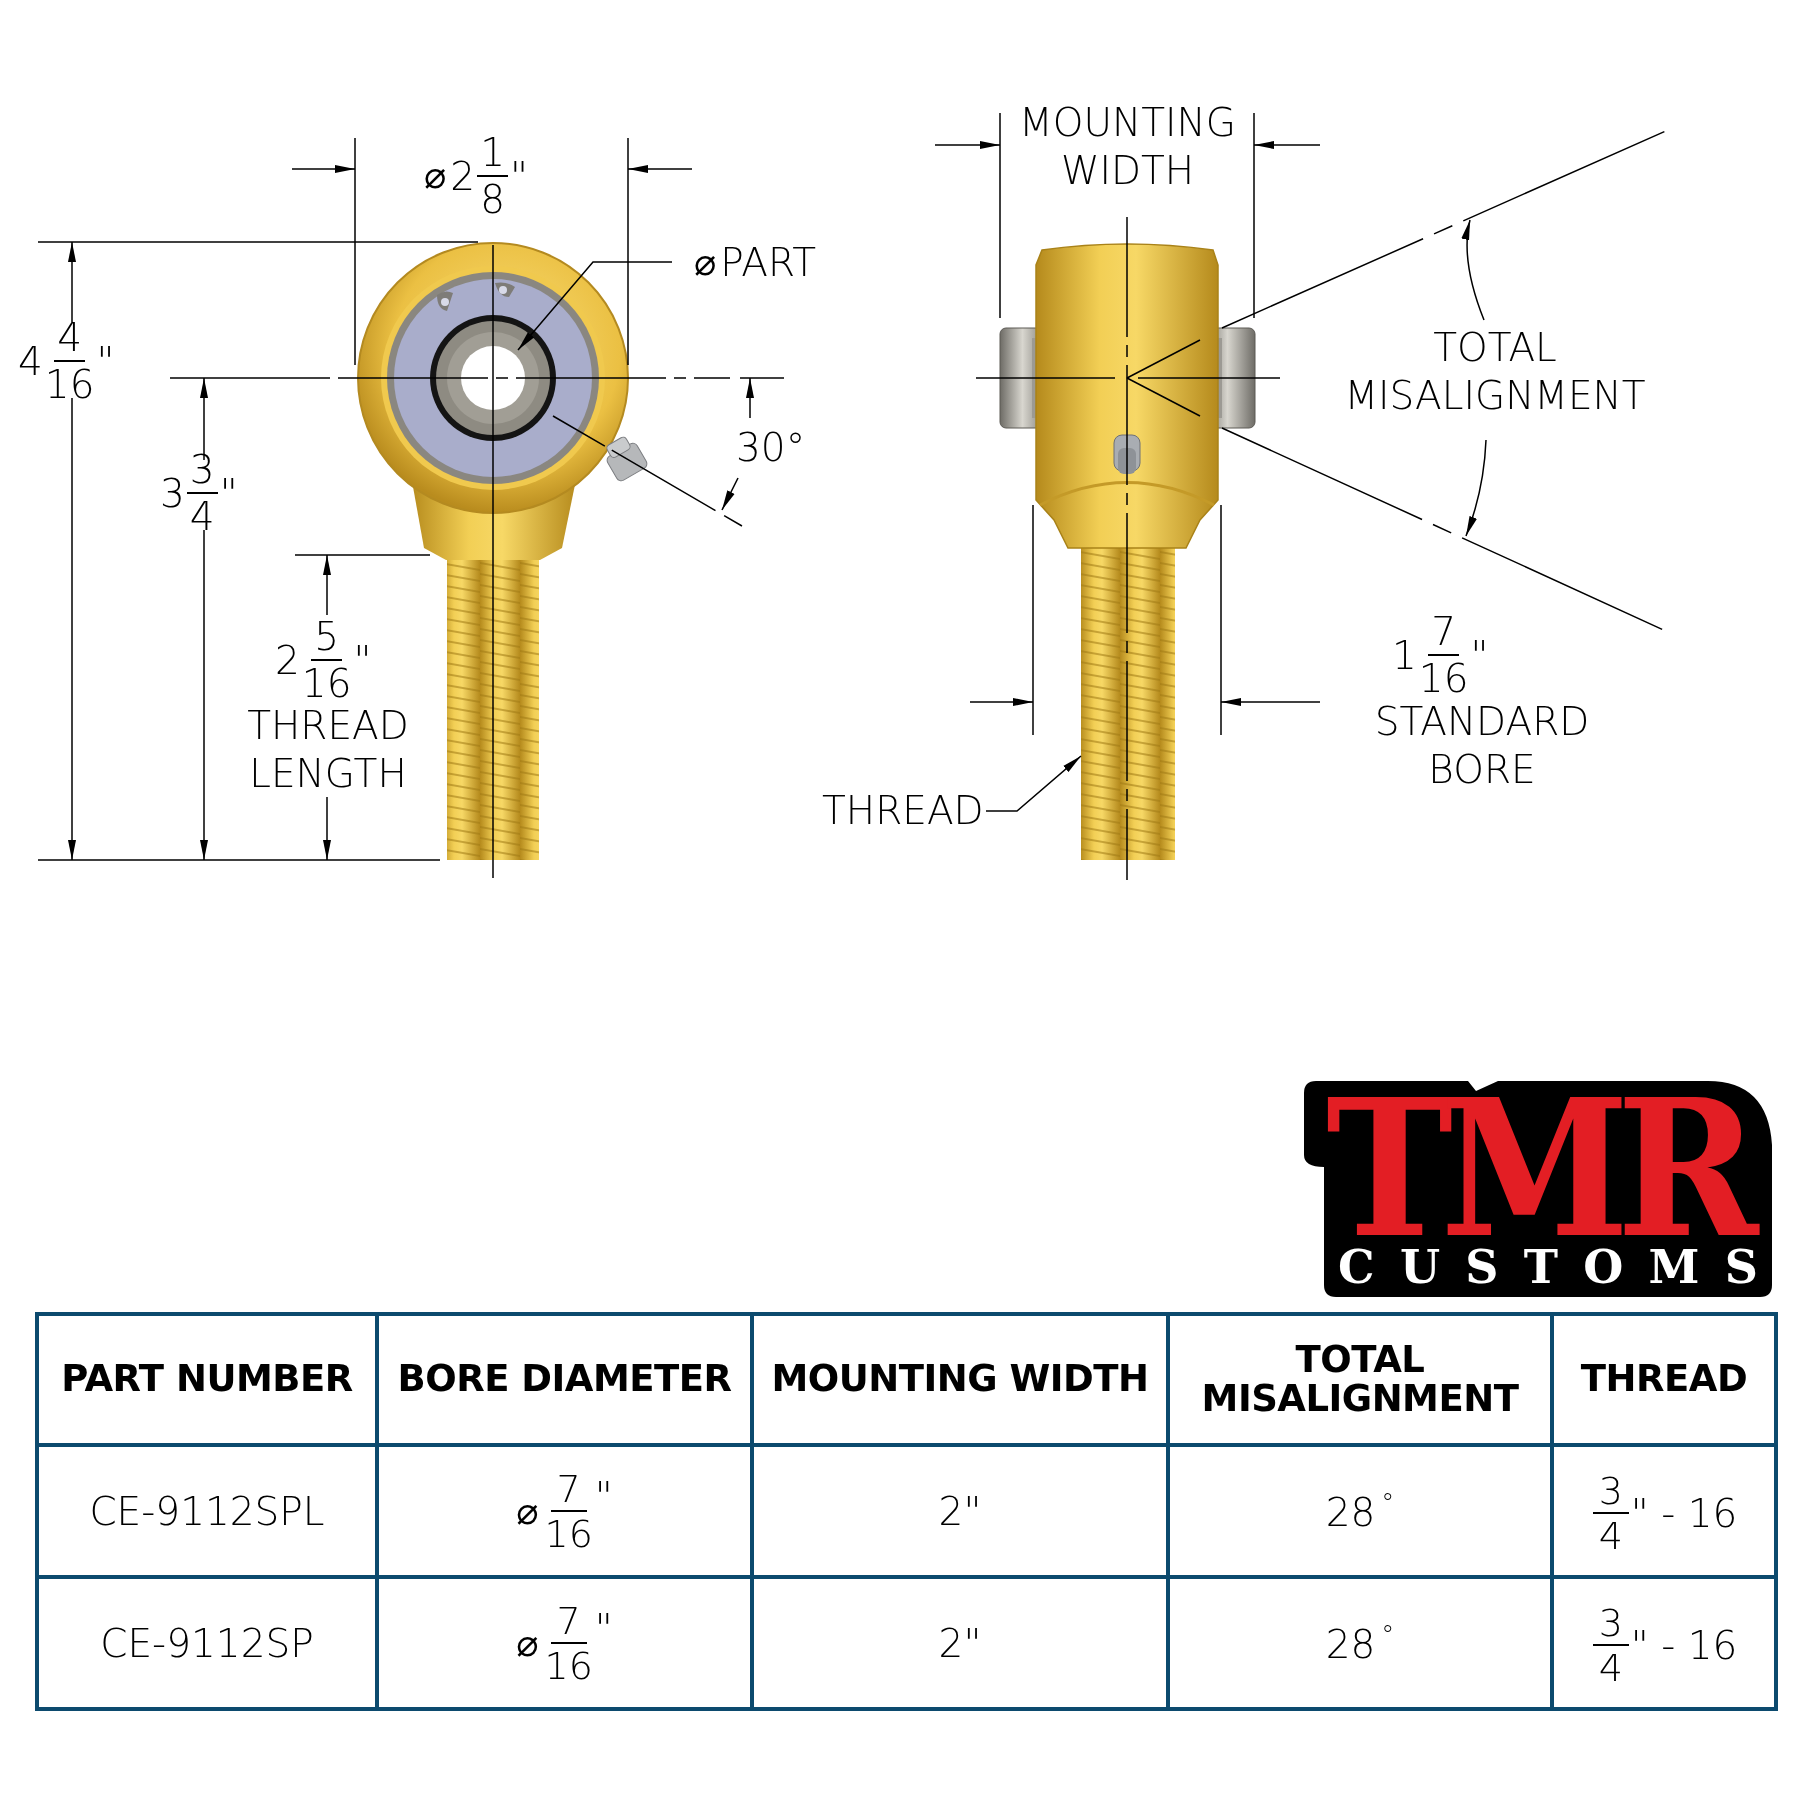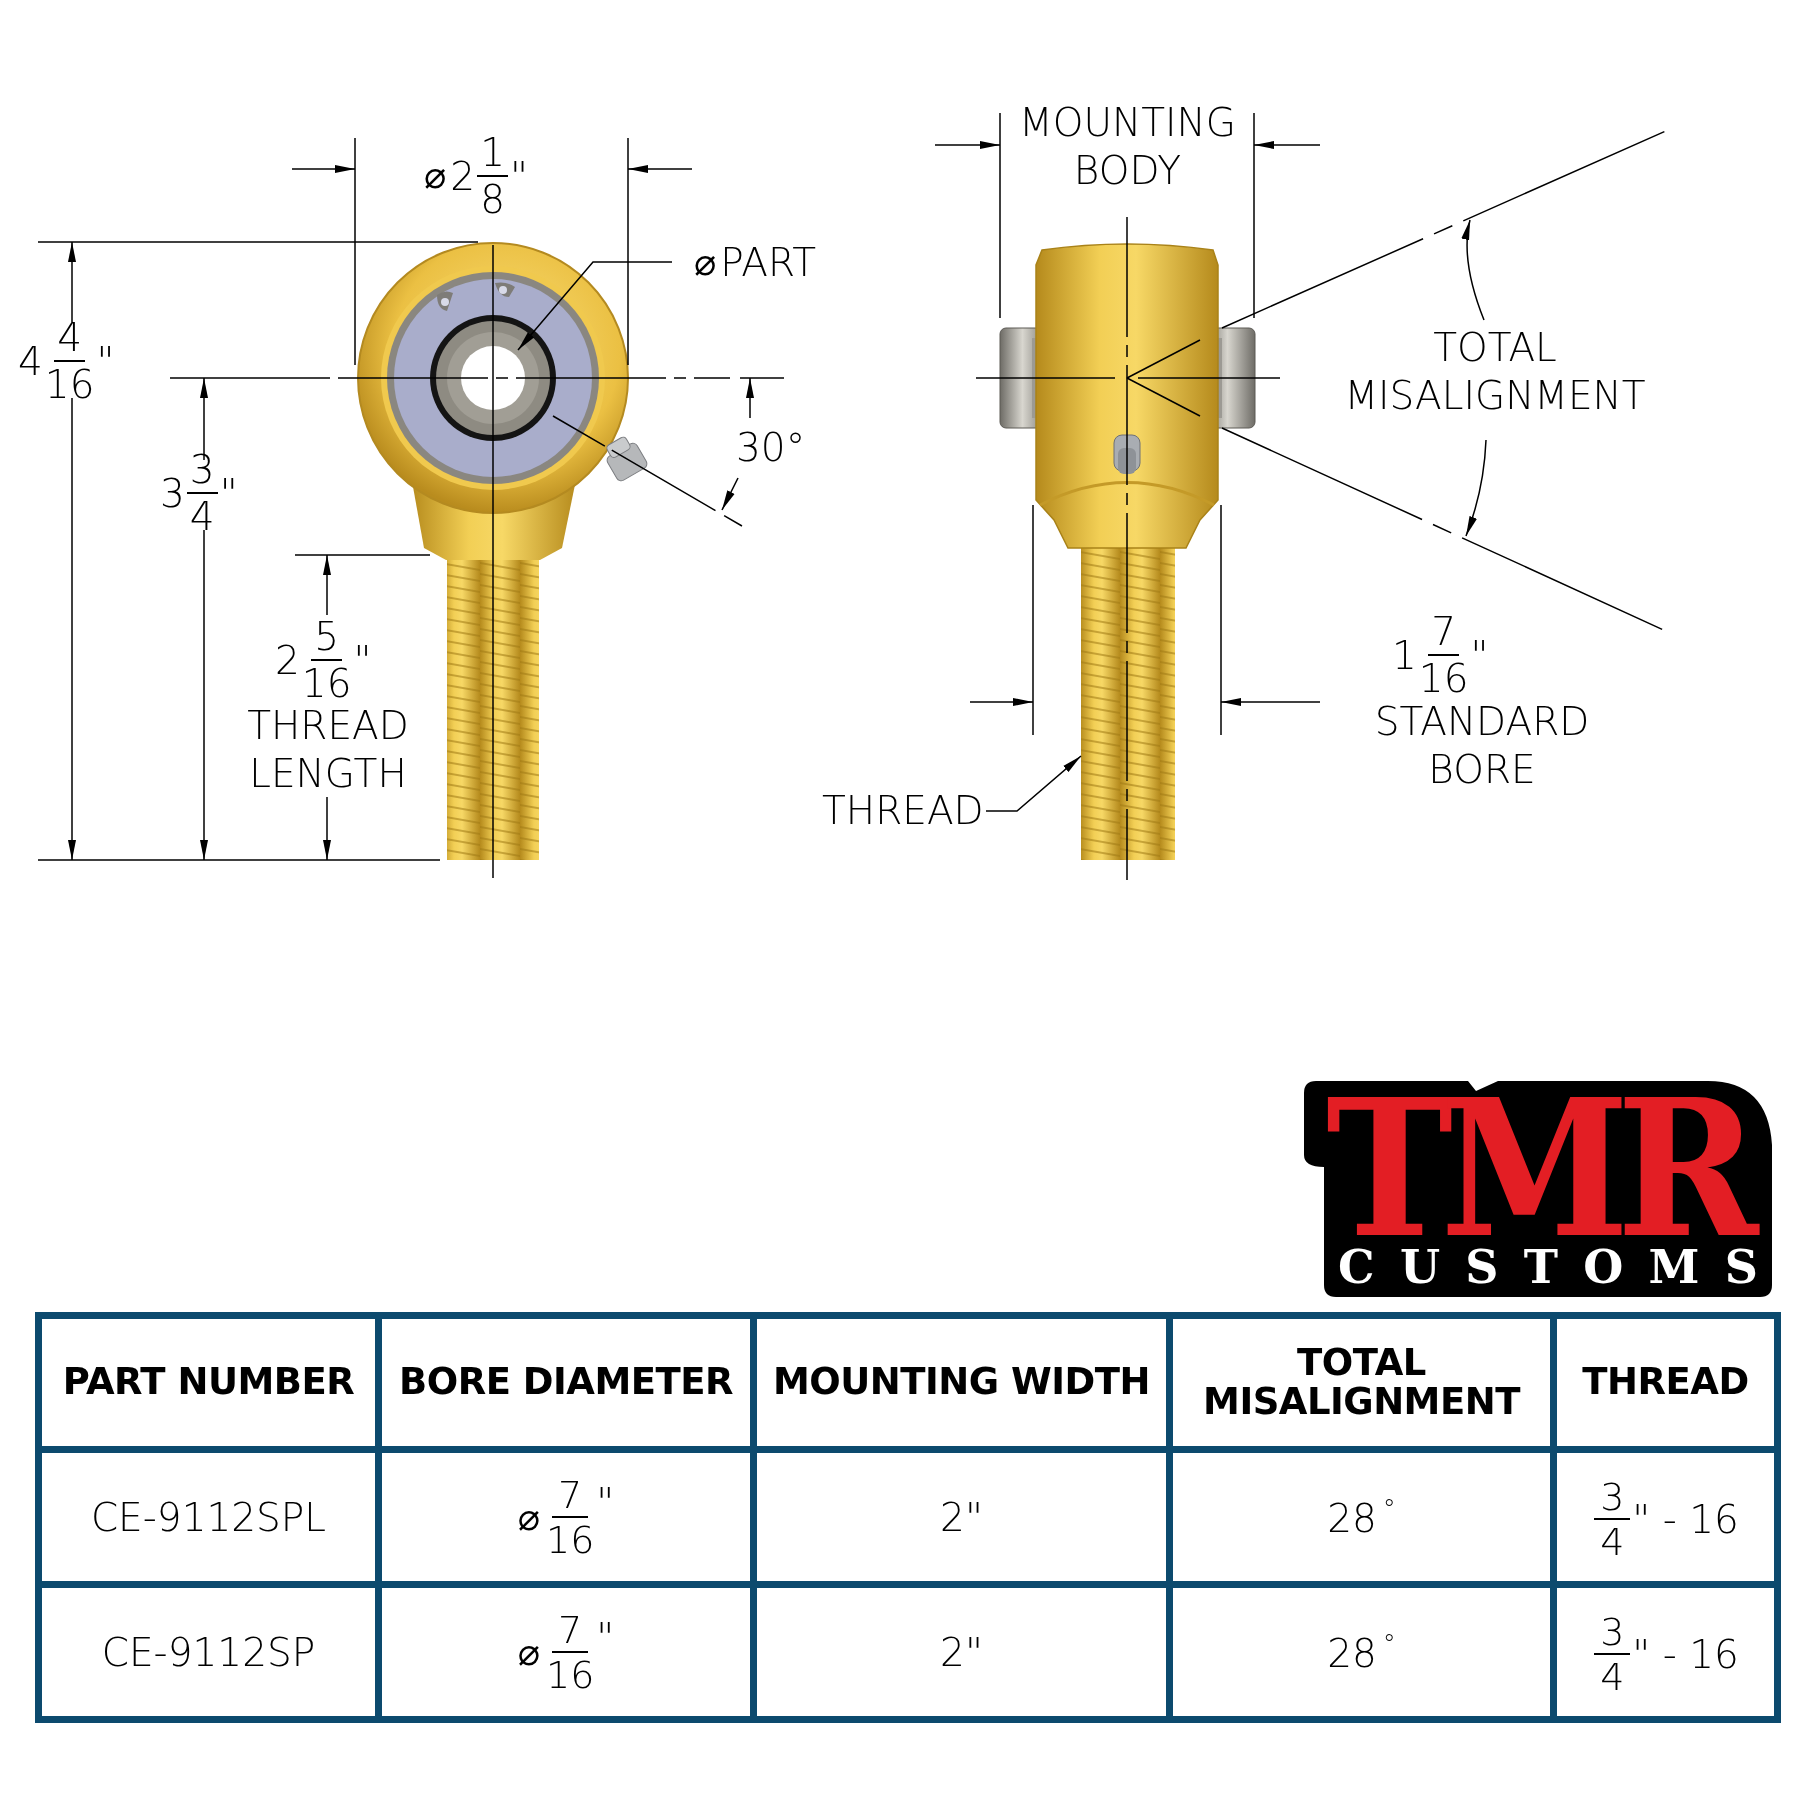--- a/index.html
+++ b/index.html
@@ -16,21 +16,21 @@
   .frac .den { padding-top:3px; }
   .inl { display:inline-flex; align-items:center; }
   .phi { font-size:0.95em; margin-right:4px; }
 
   
   .logo { position:absolute; left:1298px; top:1075px; width:478px; height:226px; }
 
   
   .spec-table { position:absolute; left:35px; top:1312px; border-collapse:collapse;
                 table-layout:fixed; }
-  .spec-table th, .spec-table td { border:7px solid #0c4a6e; text-align:center; vertical-align:middle;
+  .spec-table th, .spec-table td { border:4px solid #0c4a6e; text-align:center; vertical-align:middle;
                 padding:0; }
   .spec-table th { font-family:"DejaVu Sans", sans-serif; font-weight:bold; font-size:37px;
                    height:127px; line-height:1.05; letter-spacing:-0.5px; }
   .spec-table td { font-family:"DejaVu Sans", sans-serif; font-weight:300; font-size:39px;
                    height:128px; }
   .cell-frac { display:inline-flex; align-items:center; }
   .cell-frac .frac { font-size:38px; }
   .cell-frac .frac .num { border-bottom:2px solid #000; padding:0 6px 2px 6px; }
   .deg { font-size:26px; vertical-align:14px; margin-left:6px; }
 </style>
@@ -210,21 +210,21 @@
     </span>
   <span>"</span>
 </div>
 <div class="lbl lg center" style="left:243px; top:706px; width:170px;">
   <div>THREAD</div>
   <div style="margin-top:9px;">LENGTH</div>
 </div>
 
 <div class="lbl lg center" style="left:1010px; top:103px; width:235px;">
   <div>MOUNTING</div>
-  <div style="margin-top:9px;">BODY</div>
+  <div style="margin-top:9px;">WIDTH</div>
 </div>
 
 <div class="lbl lg center" style="left:1335px; top:328px; width:320px;">
   <div>TOTAL</div>
   <div style="margin-top:9px;">MISALIGNMENT</div>
 </div>
 
 <div class="lbl lg inl" style="left:1392px; top:612px;">
   <span>1</span>
   <span class="frac">

